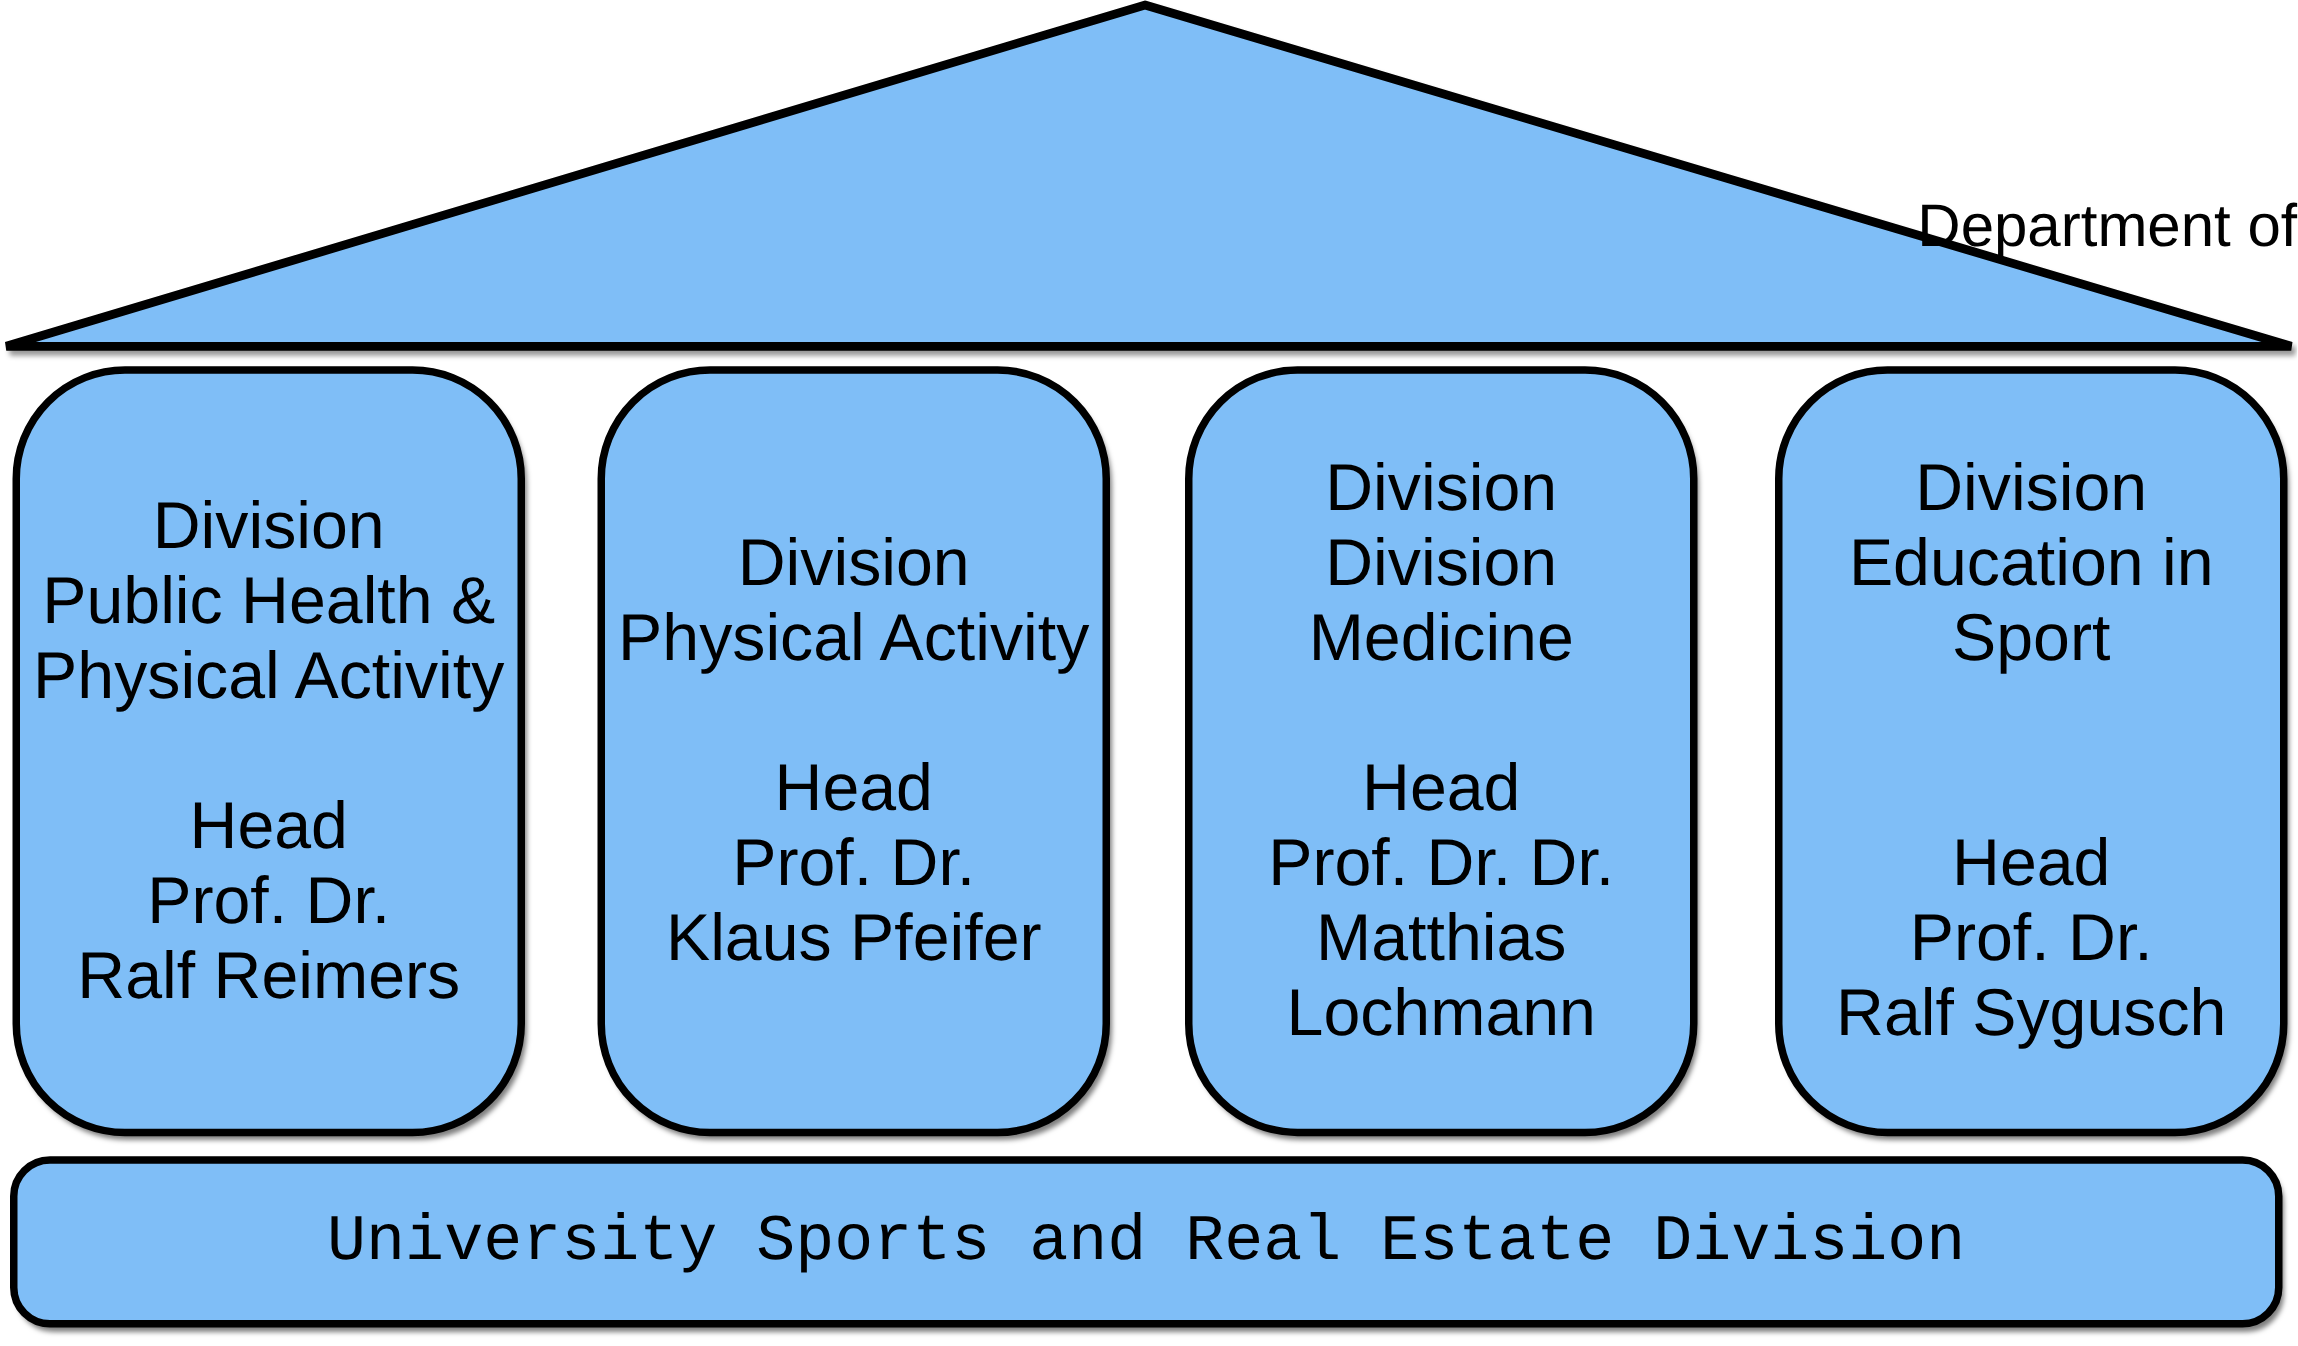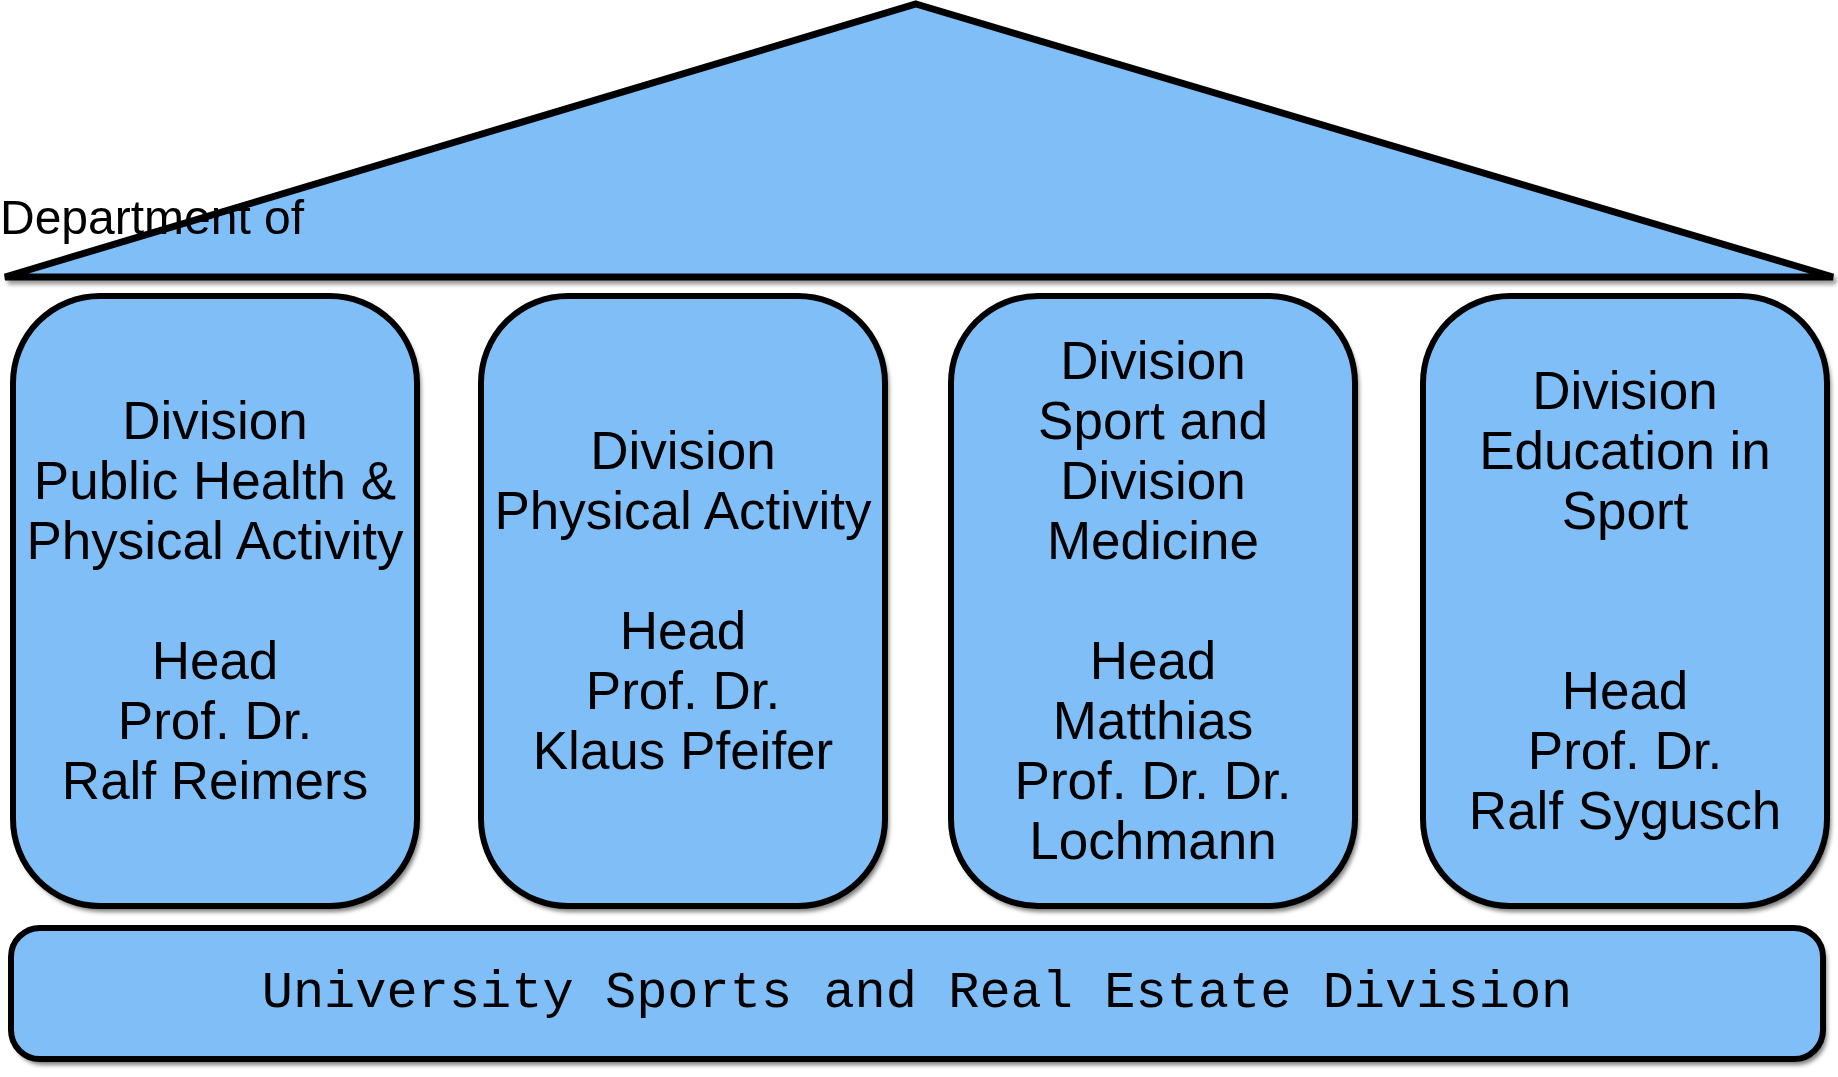--- a/index.html
+++ b/index.html
@@ -32,25 +32,24 @@
   .roof-shape polygon {
     fill: var(--color-shape_fill);
     stroke: var(--color-shape_border);
     stroke-width: 7;
     stroke-linejoin: miter;
   }
   .roof-text {
     position: absolute;
     top: 152px; left: 0;
     width: 1838px;
-    text-align: left;
+    text-align: right;
     font-size: 48px;
     line-height: 59px;
     white-space: nowrap;
-    margin-top: 36px;
   }
 
   
   .pillar {
     position: absolute;
     top: 293px;
     width: 410px;
     height: 616px;
     background: var(--color-shape_fill);
     border: 6px solid var(--color-shape_border);
@@ -123,28 +122,27 @@
     <div class="head-block">
       <div class="line">Head</div>
       <div class="line">Prof. Dr.</div>
       <div class="line">Klaus Pfeifer</div>
     </div>
   </div>
 
   <div class="pillar pillar-3">
     <div class="division-block">
       <div class="line">Division</div>
-      <div class="line">Sport and</div>
       <div class="line">Division</div>
       <div class="line">Medicine</div>
     </div>
     <div class="head-block">
       <div class="line">Head</div>
+      <div class="line">Prof. Dr. Dr.</div>
       <div class="line">Matthias</div>
-      <div class="line">Prof. Dr. Dr.</div>
       <div class="line">Lochmann</div>
     </div>
   </div>
 
   <div class="pillar pillar-4">
     <div class="division-block">
       <div class="line">Division</div>
       <div class="line">Education in</div>
       <div class="line">Sport</div>
     </div>

